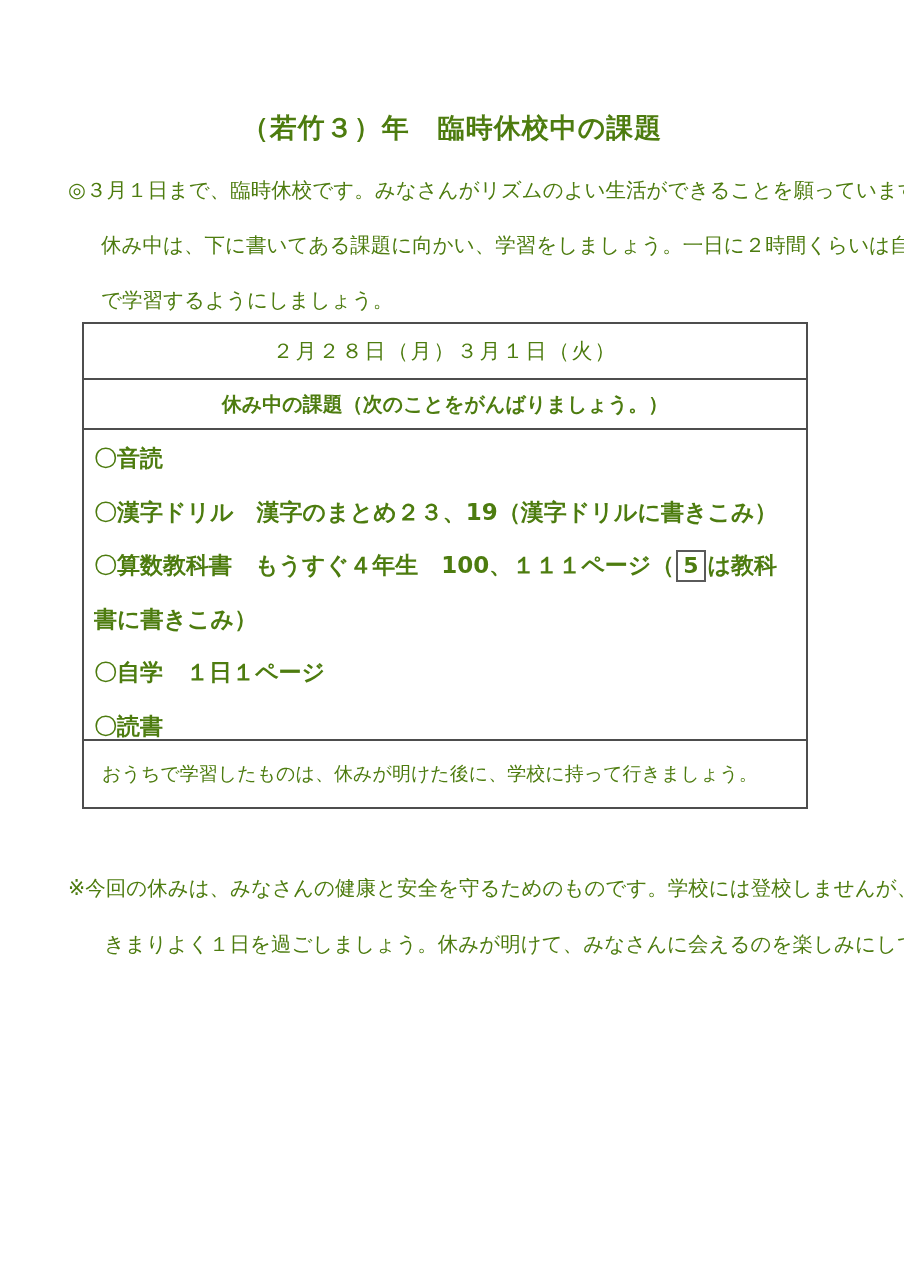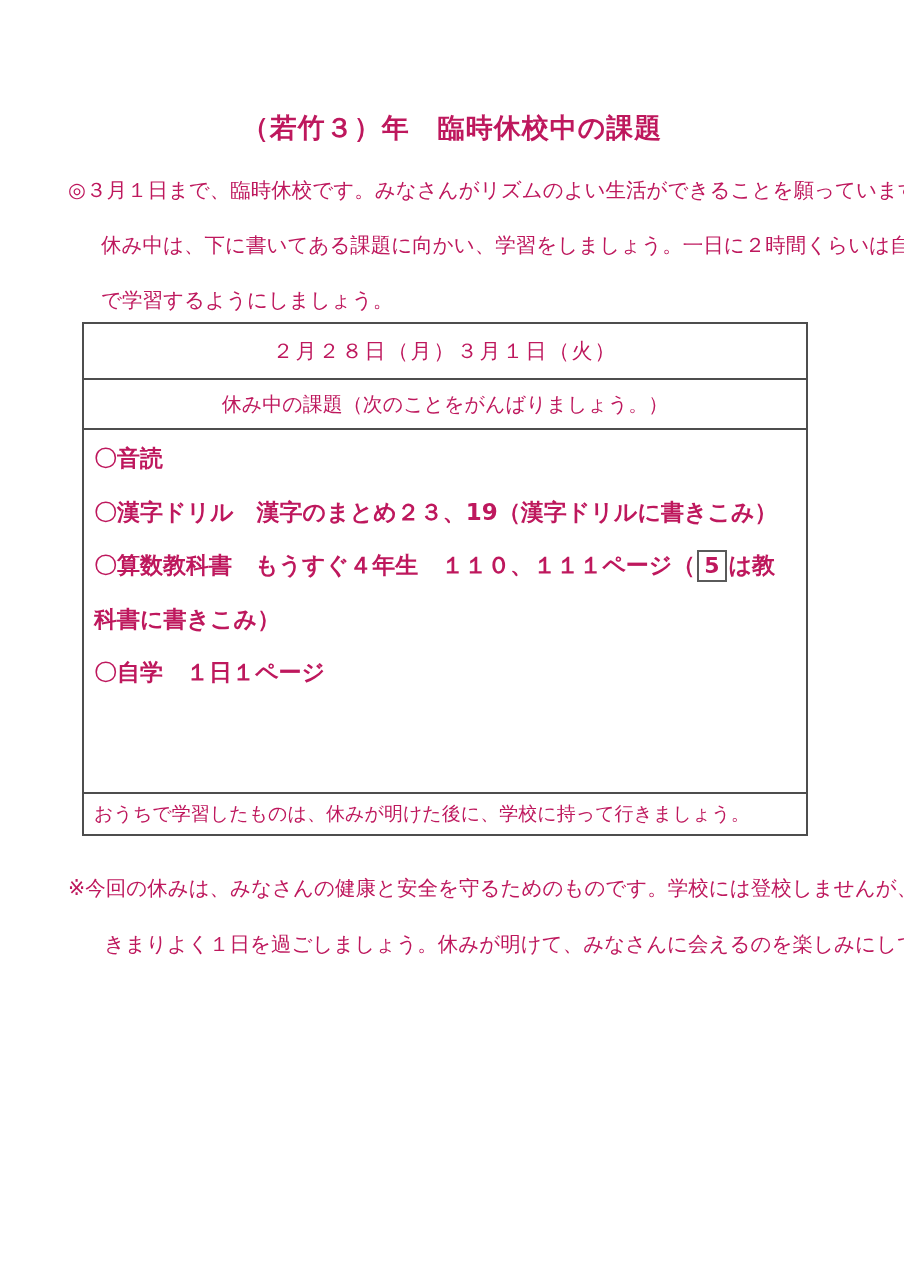--- a/index.html
+++ b/index.html
@@ -4,21 +4,21 @@
 <style>
   html, body { margin: 0; padding: 0; background: #e8e8e8; }
   .page {
     position: relative;
     width: 904px;
     height: 1280px;
     margin: 0 auto;
     background: #ffffff;
     overflow: hidden;
     font-family: "DejaVu Sans", "Liberation Sans", sans-serif;
-    color: #be185d;
+    color: #4d7c0f;
   }
   .doc-title {
     position: absolute;
     top: 110px;
     left: 0;
     width: 100%;
     text-align: center;
     font-size: 27px;
     font-weight: 600;
     letter-spacing: 1px;
@@ -57,43 +57,44 @@
     font-size: 21px;
     letter-spacing: 2px;
   }
   .row-subtitle {
     height: 50px;
     border-bottom: 2px solid #4d4d4d;
     display: flex;
     align-items: center;
     justify-content: center;
     font-size: 20px;
+    font-weight: bold;
   }
   .row-body {
-    height: 364px;
+    height: 311px;
     border-bottom: 2px solid #4d4d4d;
     padding: 2px 8px 0 10px;
     font-size: 23px;
     font-weight: 600;
   }
   .task { line-height: 53.5px; }
   .boxed-num {
     display: inline-block;
     box-sizing: border-box;
     border: 2px solid #5a5a5a;
     line-height: 28px;
     padding: 0 5px;
     margin: 0 2px;
     font-size: 22px;
   }
   .row-footer {
-    height: 40px;
+    height: 66px;
     display: flex;
     align-items: center;
-    padding-left: 10px;
+    padding-left: 18px;
     font-size: 19px;
     font-weight: normal;
   }
   .closing {
     position: absolute;
     left: 68px;
     top: 860px;
     width: 810px;
     font-size: 20.5px;
   }
@@ -116,22 +117,23 @@
     <div class="line indent">休み中は、下に書いてある課題に向かい、学習をしましょう。一日に２時間くらいは自分</div>
     <div class="line indent">で学習するようにしましょう。</div>
   </div>
 
   <div class="hw-table">
     <div class="row row-date">２月２８日（月）３月１日（火）</div>
     <div class="row row-subtitle">休み中の課題（次のことをがんばりましょう。）</div>
     <div class="row row-body">
       <div class="task">〇音読</div>
       <div class="task">〇漢字ドリル　漢字のまとめ２３、19（漢字ドリルに書きこみ）</div>
-      <div class="task"><span>〇算数教科書　もうすぐ４年生　１１０、１１１ページ（</span><span class="boxed-num">5</span><span>は教科書に書きこみ）</span></div>
+      <div class="task"><span>〇算数教科書　もうすぐ４年生　100、１１１ページ（</span><span class="boxed-num">5</span><span>は教科書に書きこみ）</span></div>
       <div class="task">〇自学　１日１ページ</div>
+      <div class="task">〇読書</div>
     </div>
     <div class="row row-footer">おうちで学習したものは、休みが明けた後に、学校に持って行きましょう。</div>
   </div>
 
   <div class="closing">
     <div class="line">※今回の休みは、みなさんの健康と安全を守るためのものです。学校には登校しませんが、</div>
     <div class="line indent">きまりよく１日を過ごしましょう。休みが明けて、みなさんに会えるのを楽しみにしてい</div>
   </div>
 
 </div>

